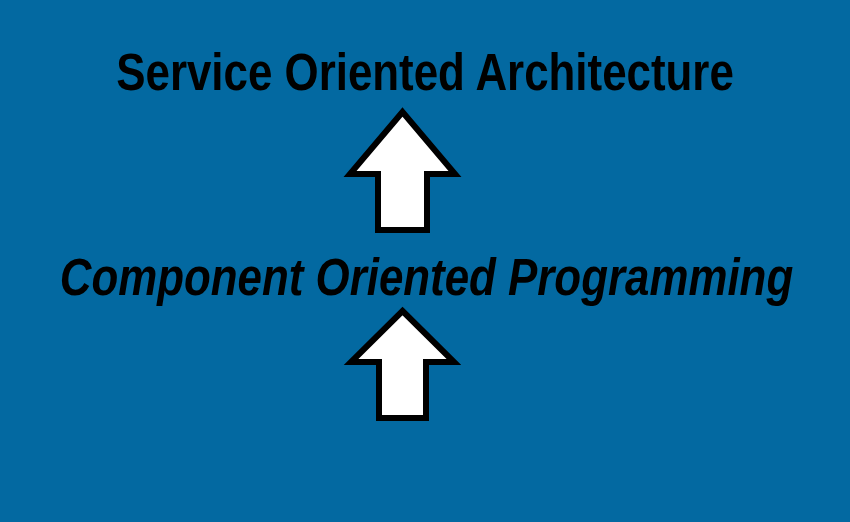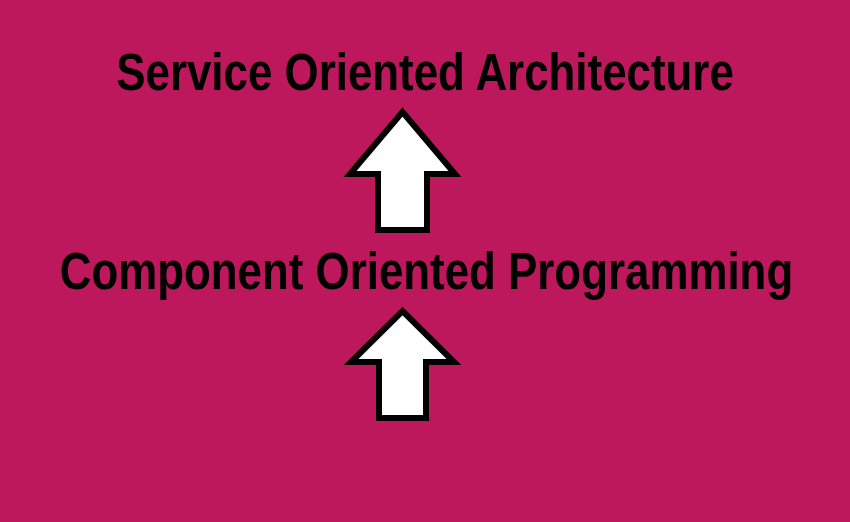--- a/index.html
+++ b/index.html
@@ -8,21 +8,21 @@
     padding: 0;
     background: #ffffff;
   }
   body {
     font-family: "Liberation Sans", sans-serif;
   }
   #canvas {
     position: relative;
     width: 850px;
     height: 522px;
-    background: #be185d;
+    background: #0369a1;
     overflow: hidden;
   }
   .layer-label {
     position: absolute;
     left: 0;
     width: 850px;
     text-align: center;
     color: #000000;
     font-weight: bold;
     font-family: "Liberation Sans", sans-serif;
@@ -35,23 +35,24 @@
     display: inline-block;
     transform: scaleX(0.86);
     transform-origin: center center;
   }
   #label-soa {
     top: 47px;
     font-size: 51px;
     letter-spacing: 0px;
   }
   #label-cop {
-    top: 246px;
+    top: 252px;
     font-size: 51px;
     letter-spacing: 0px;
+    font-style: italic;
   }
   #label-oop {
     top: 432px;
     font-size: 51px;
     letter-spacing: 0px;
   }
   .arrow-wrap {
     position: absolute;
     left: 335px;
     width: 135px;

